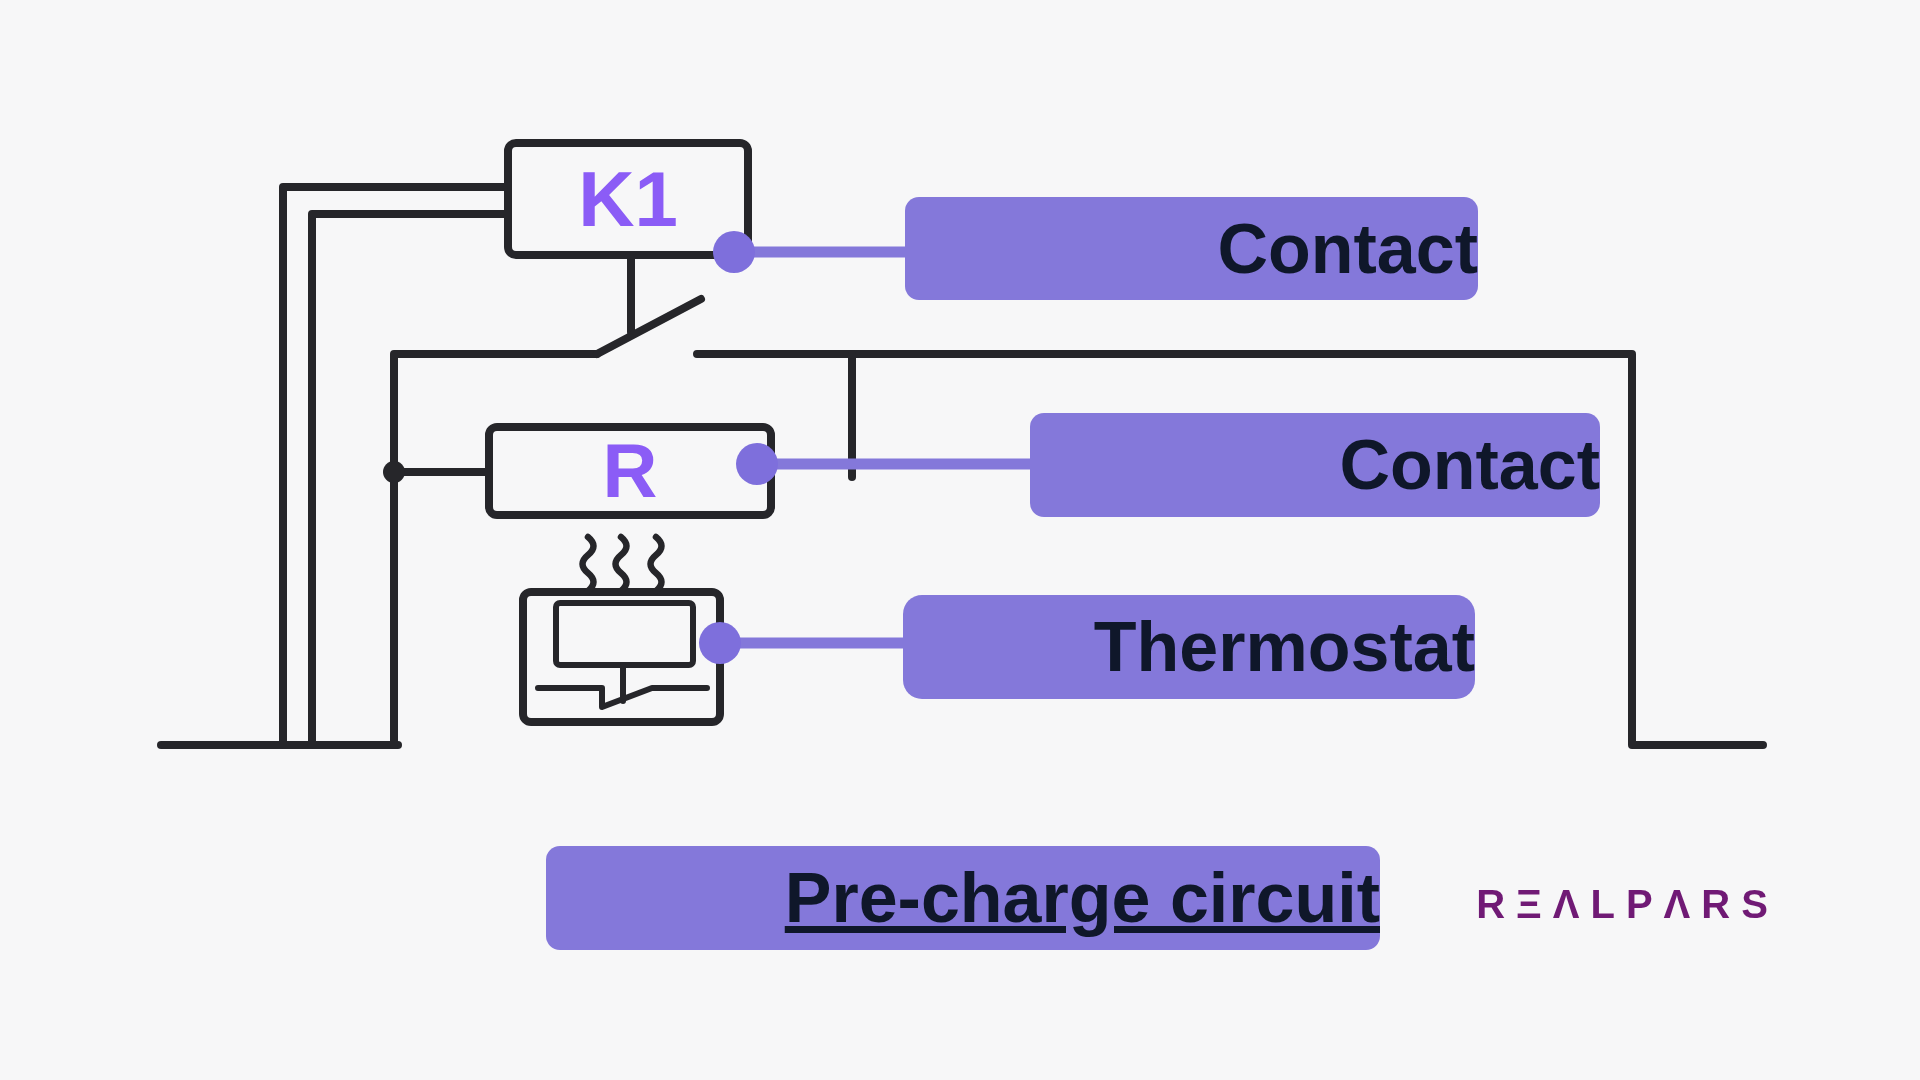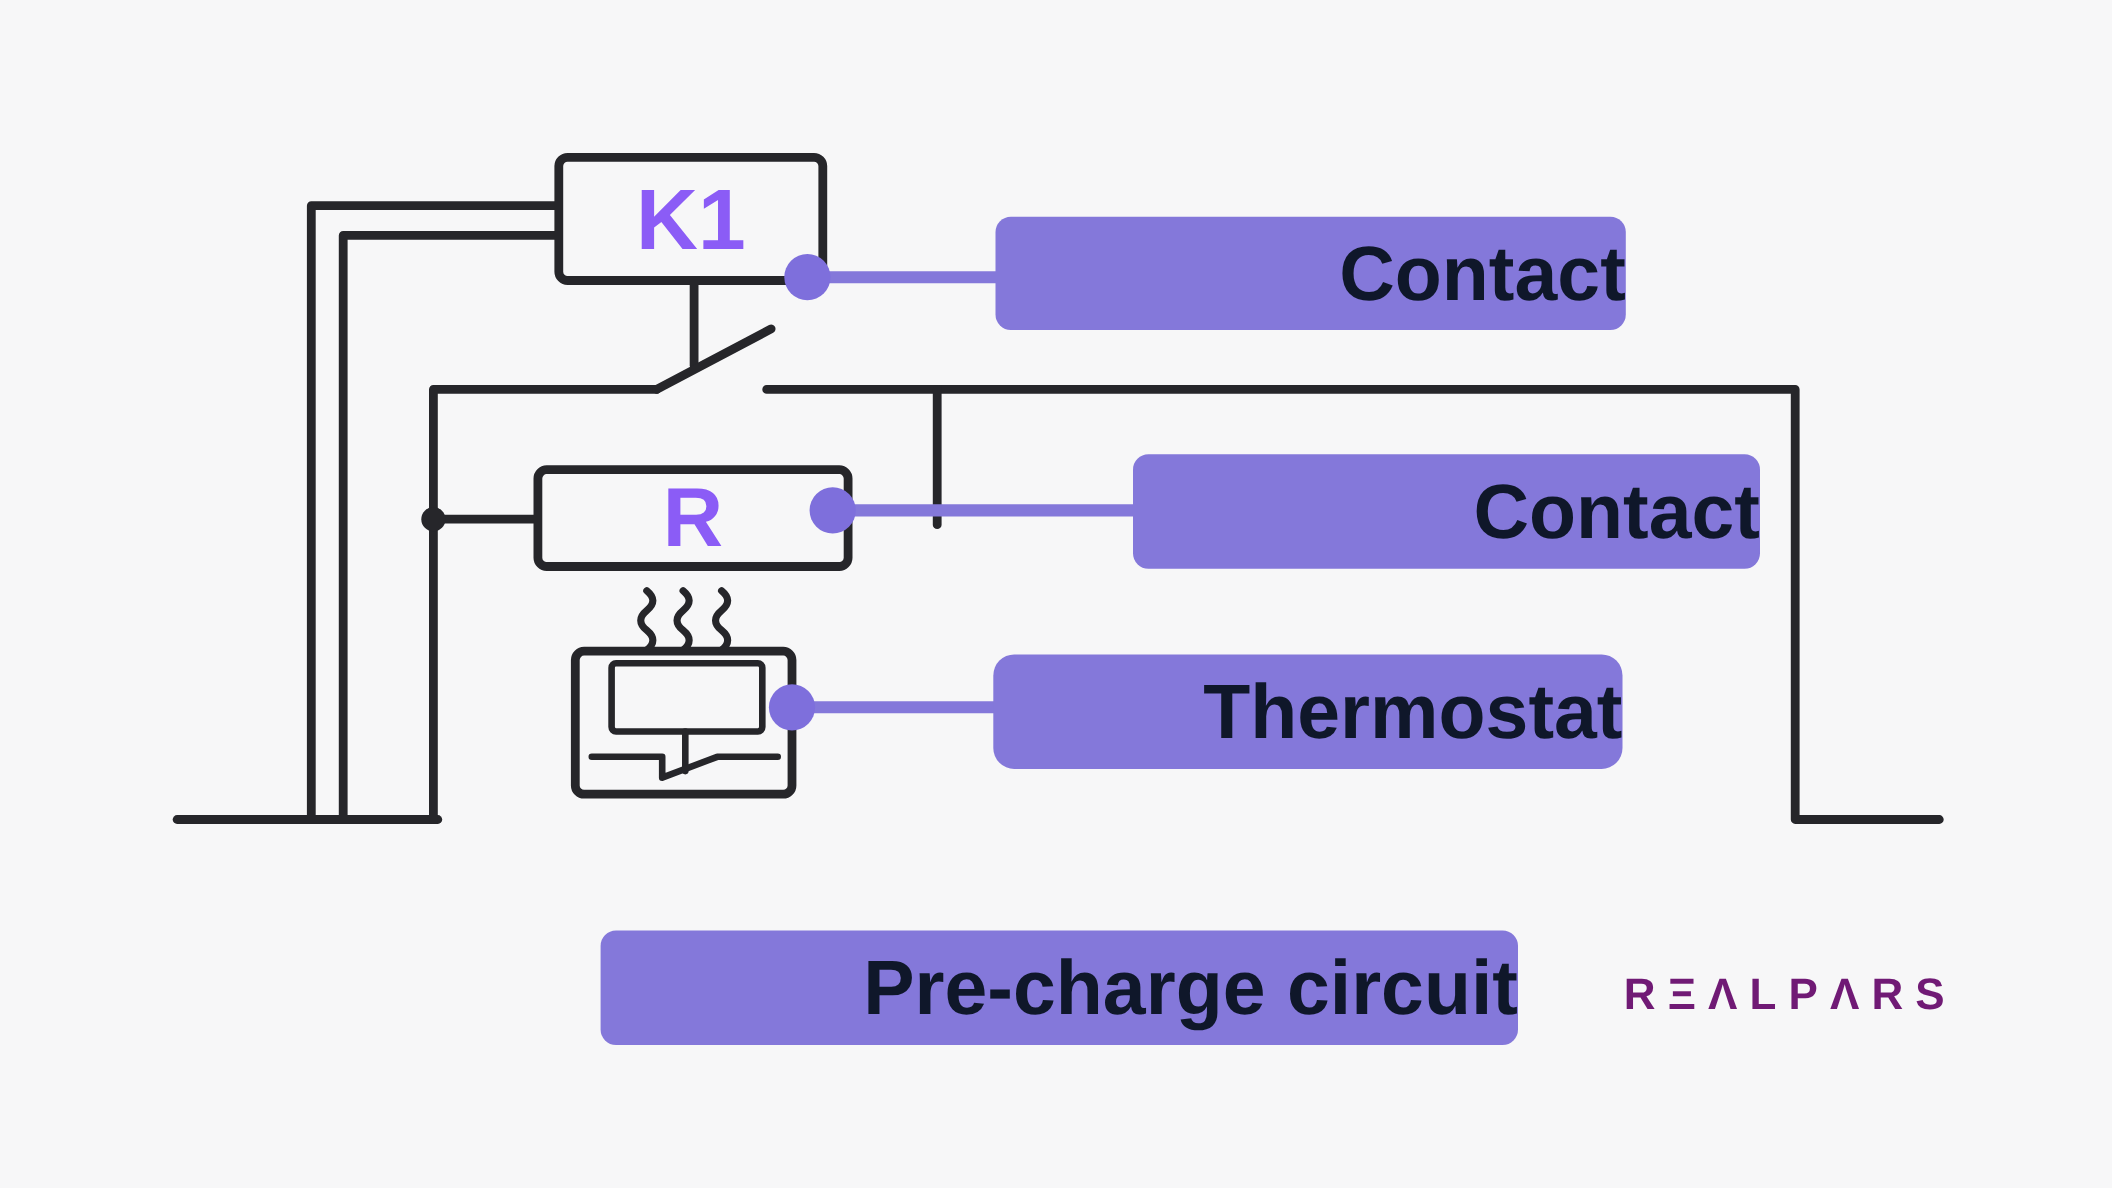--- a/index.html
+++ b/index.html
@@ -40,21 +40,21 @@
     border-radius: 14px;
     color: #0f172a;
     font-weight: 700;
     font-size: 70px;
     letter-spacing: 0px;
     justify-content: flex-end;
   }
   .callout-contact    { left: 905px;  top: 197px; width: 573px; height: 103px; }
   .callout-resistor   { left: 1030px; top: 413px; width: 570px; height: 104px; }
   .callout-thermostat { left: 903px;  top: 595px; width: 572px; height: 104px; border-radius: 19px; }
-  .caption            { left: 546px;  top: 846px; width: 834px; height: 104px; }
+  .caption            { left: 546px;  top: 846px; width: 834px; height: 104px; text-decoration: underline; }
   .logo {
     left: 1445px; top: 880px; width: 365px; height: 48px;
     color: #701a75;
     font-weight: 900;
     font-size: 40px;
     letter-spacing: 11px;
     white-space: nowrap;
   }
 </style>
 </head>

